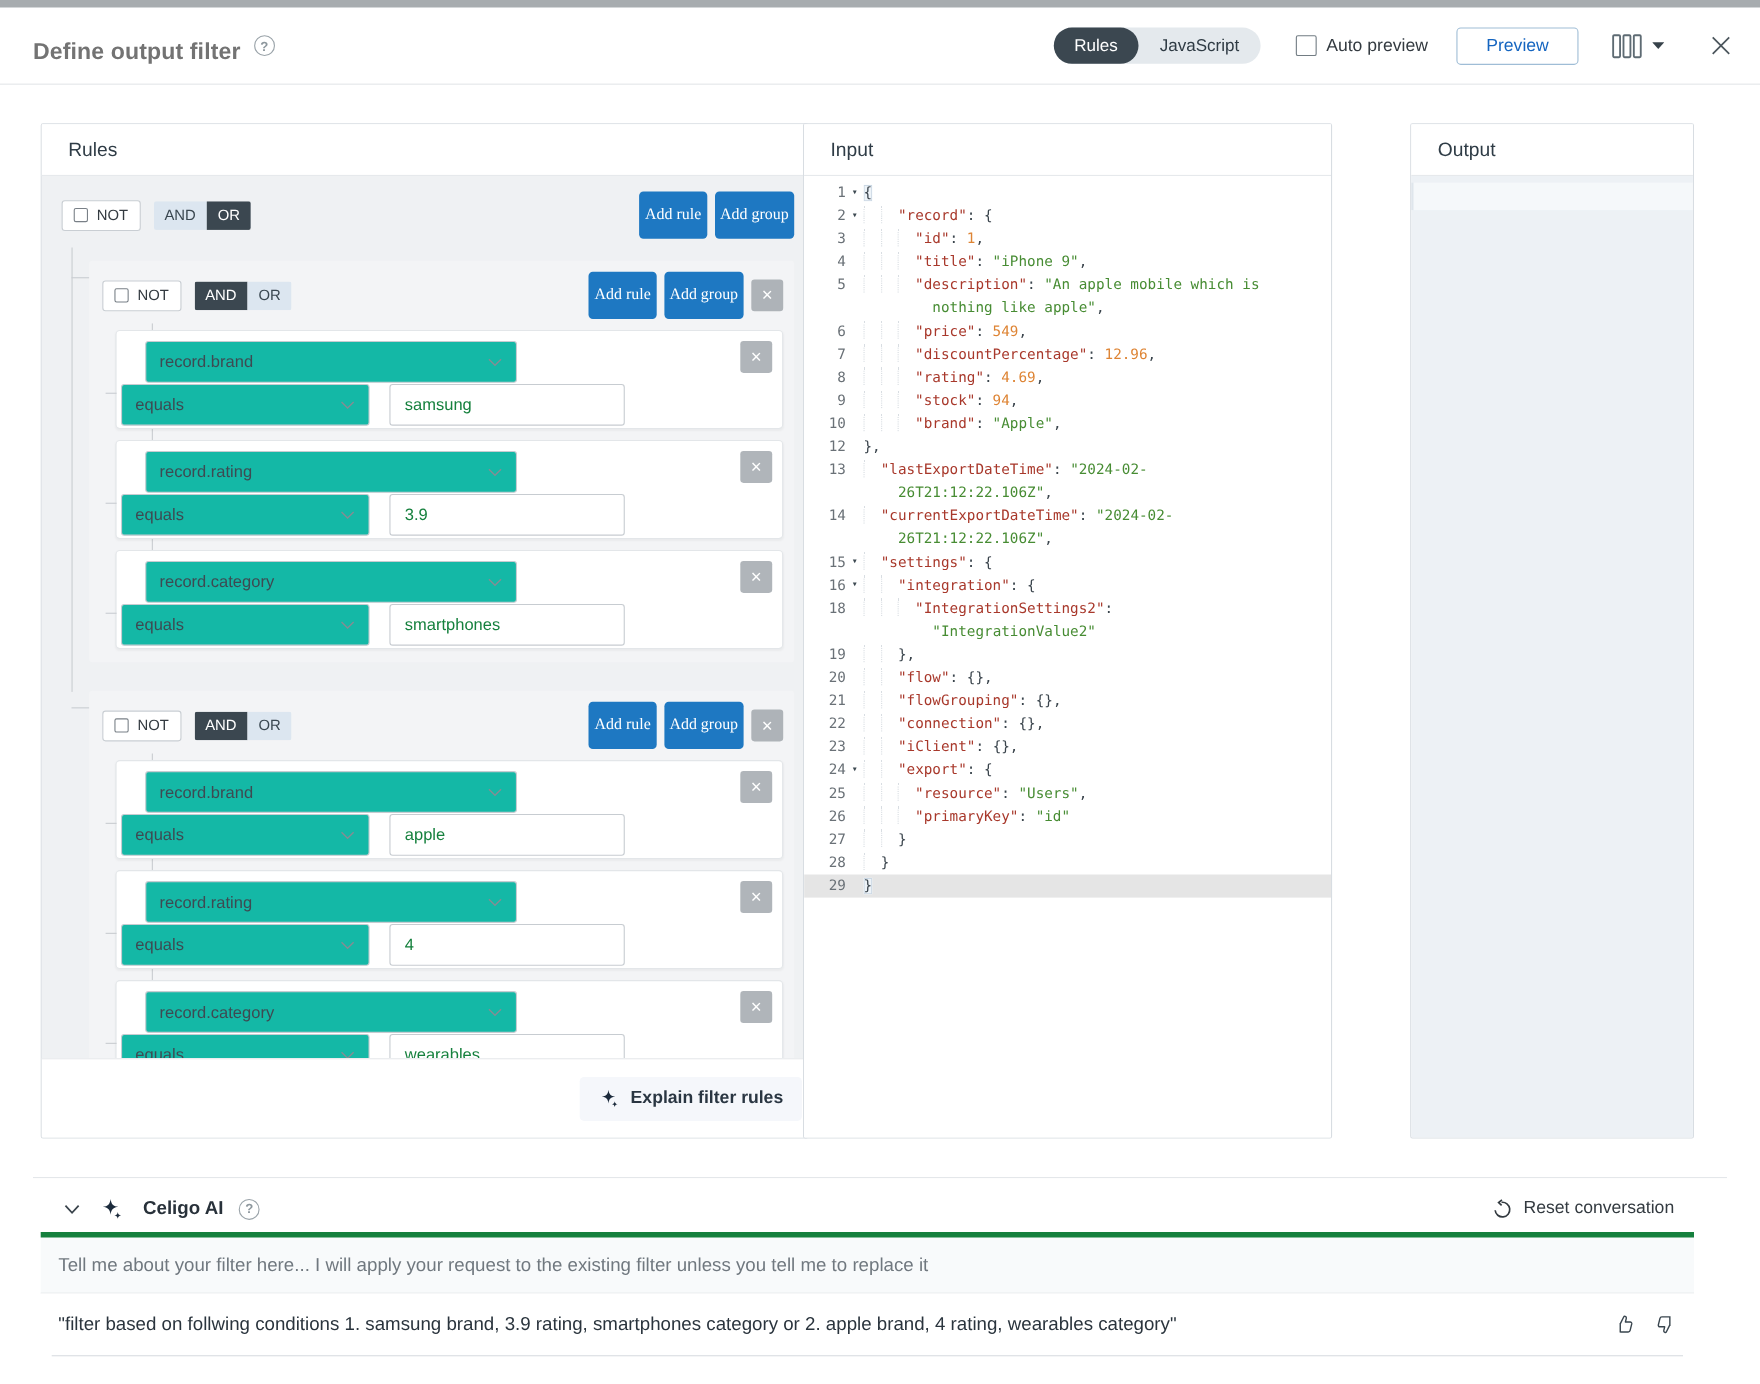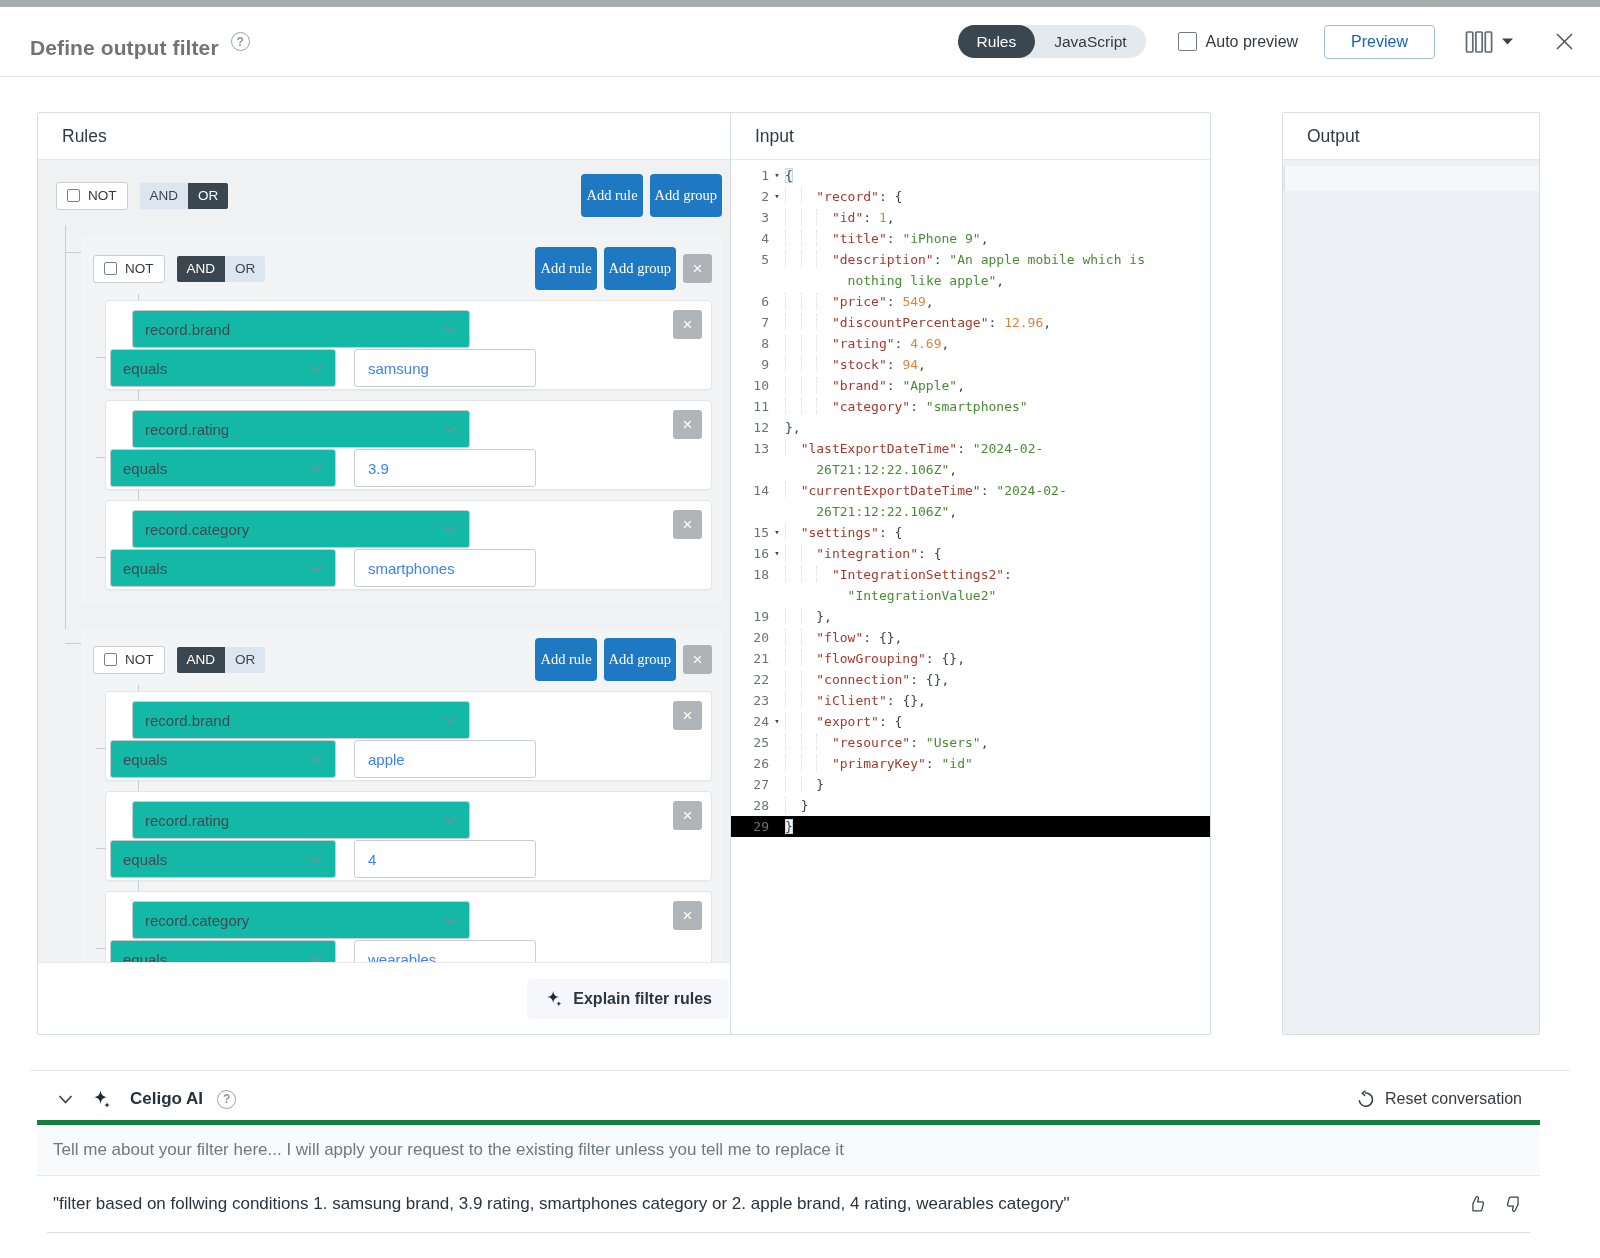--- a/index.html
+++ b/index.html
@@ -66,29 +66,29 @@
   .group.nested::before { content:''; position:absolute; left:-16px; top:15px; width:16px; height:1px; background:#c9cdd1; }
   .group.nested .g-children { position:relative; margin:10px 0 0 12px; display:flex; flex-direction:column; gap:10px; }
   .group.nested .g-children::before { content:''; position:absolute; left:33px; top:-6px; width:1px; height:calc(100% - 46px); background:#c9cdd1; }
 
   .rule-card { position:relative; height:90px; background:#fff; border:1px solid #e3e6e9; border-radius:4px; box-shadow:0 1px 2px rgba(0,0,0,.04); }
   .rule-card::before { content:''; position:absolute; left:-10px; top:56px; width:10px; height:1px; background:#c9cdd1; }
   .sel { position:absolute; display:flex; align-items:center; background:#14b8a6; border:1px solid #c7ccd1; border-radius:3px; height:38px; padding:0 12px; font-size:15px; color:#3e4a52; cursor:pointer; }
   .sel .sel-txt { flex:1; }
   .field-sel { left:26px; top:9px; width:338px; }
   .op-sel { left:4px; top:48px; width:226px; }
-  .val { position:absolute; left:248px; top:48px; width:182px; height:38px; background:#fff; border:1px solid #c7ccd1; border-radius:3px; display:flex; align-items:center; padding:0 13px; font-size:15px; color:#3b82f6; }
+  .val { position:absolute; left:248px; top:48px; width:214px; height:38px; background:#fff; border:1px solid #c7ccd1; border-radius:3px; display:flex; align-items:center; padding:0 13px; font-size:15px; color:#15803d; }
   .card-x { position:absolute; right:9px; top:9px; width:29px; height:29px; background:#b0b5ba; }
   .chev { flex:0 0 auto; }
 
   
   .editor { position:absolute; left:0; right:0; top:47px; bottom:0; background:#fff; padding-top:5px; overflow:hidden;
             font-family:"DejaVu Sans Mono", monospace; font-size:13px; line-height:21px; color:#3a444c; cursor:text; }
   .cl { display:flex; }
-  .cl.active { background:#000000; }
+  .cl.active { background:#e5e5e5; }
   .gut { flex:0 0 54px; display:flex; justify-content:flex-end; color:#6a7177; }
   .num { min-width:26px; text-align:right; }
   .fold { width:16px; text-align:center; font-size:9px; color:#3e4a52; cursor:pointer; }
   .ct { flex:0 0 auto; width:380px; padding-left:12px; white-space:pre-wrap; overflow-wrap:break-word; }
   .ig { display:inline-block; width:2ch; height:16px; border-left:1px dotted #d8dde2; vertical-align:-3px; }
   .tk { color:#a8382b; }
   .ts { color:#478c33; }
   .tn { color:#de8434; }
   .tp { color:#3a444c; }
   .tm { color:#3a444c; background:#edf3f8; box-shadow:inset 0 0 0 1px #cbd8e4; }
@@ -384,27 +384,20 @@
         </div>
         <div class="cl">
           <span class="gut">
             <span class="num">10</span>
             <span class="fold"></span>
           </span>
           <span class="ct" style="padding-left:8ch;text-indent:-8ch"><span class="ig"></span><span class="ig"></span><span class="ig"></span><span class="tk">"brand"</span><span class="tp">: </span><span class="ts">"Apple"</span><span class="tp">,</span></span>
         </div>
         <div class="cl">
           <span class="gut">
-            <span class="num">11</span>
-            <span class="fold"></span>
-          </span>
-          <span class="ct" style="padding-left:8ch;text-indent:-8ch"><span class="ig"></span><span class="ig"></span><span class="ig"></span><span class="tk">"category"</span><span class="tp">: </span><span class="ts">"smartphones"</span></span>
-        </div>
-        <div class="cl">
-          <span class="gut">
             <span class="num">12</span>
             <span class="fold"></span>
           </span>
           <span class="ct" style="padding-left:2ch;text-indent:-2ch"><span class="tp">},</span></span>
         </div>
         <div class="cl">
           <span class="gut">
             <span class="num">13</span>
             <span class="fold"></span>
           </span>

